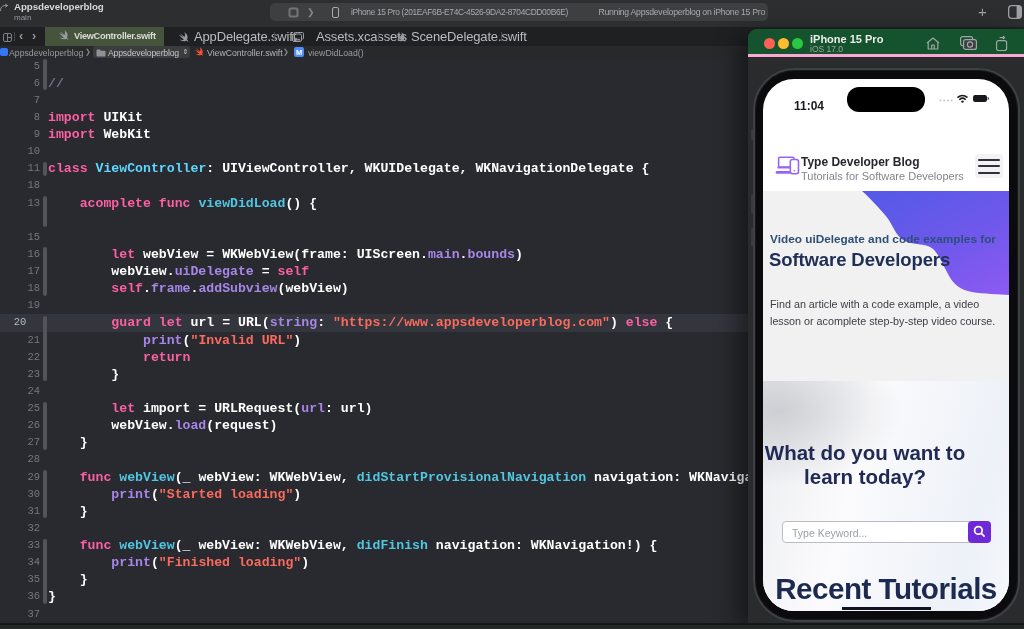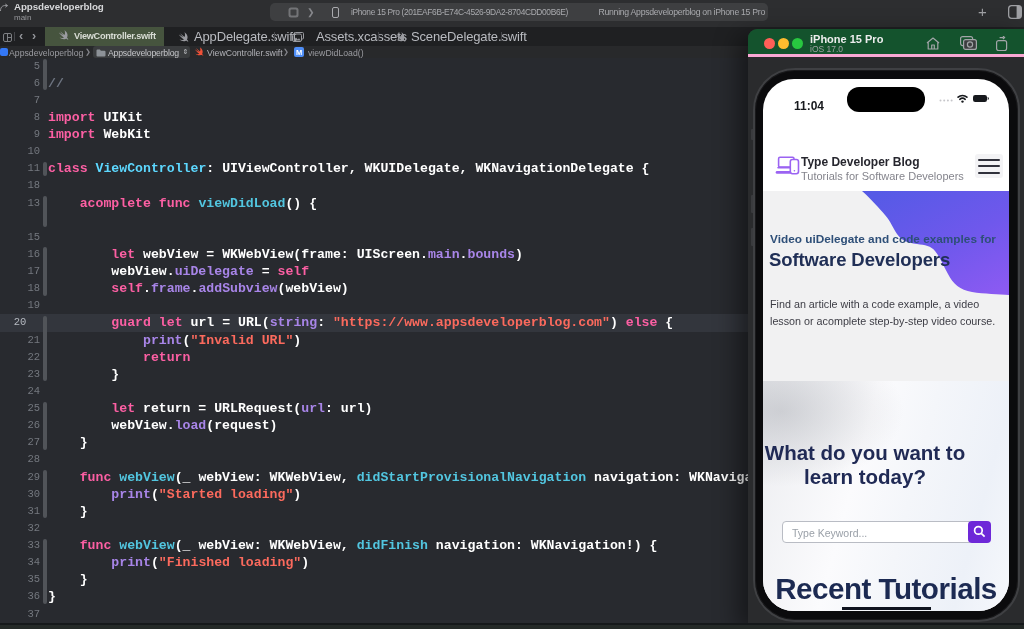--- a/index.html
+++ b/index.html
@@ -175,21 +175,21 @@
 <div class="cl" style="top:170.75px"><span class="n">15</span><span class="c"></span></div>
 <div class="cl" style="top:187.88px"><span class="n">16</span><span class="c"><span class="w">        </span><span class="k">let</span><span class="w"> webView = </span><span class="t">WKWebView</span><span class="w">(</span><span class="t">frame</span><span class="w">: </span><span class="t">UIScreen</span><span class="w">.</span><span class="m">main</span><span class="w">.</span><span class="m">bounds</span><span class="w">)</span></span></div>
 <div class="cl" style="top:205.00px"><span class="n">17</span><span class="c"><span class="w">        webView.</span><span class="m">uiDelegate</span><span class="w"> = </span><span class="k">self</span></span></div>
 <div class="cl" style="top:222.12px"><span class="n">18</span><span class="c"><span class="w">        </span><span class="k">self</span><span class="w">.</span><span class="m">frame</span><span class="w">.</span><span class="m">addSubview</span><span class="w">(webView)</span></span></div>
 <div class="cl" style="top:239.25px"><span class="n">19</span><span class="c"></span></div>
 <div class="cl cur" style="top:256.38px"><span class="n">20</span><span class="c"><span class="w">        </span><span class="k">guard</span><span class="w"> </span><span class="k">let</span><span class="w"> url = </span><span class="t">URL</span><span class="w">(</span><span class="m">string</span><span class="w">: </span><span class="s">"https://www.appsdeveloperblog.com"</span><span class="w">) </span><span class="k">else</span><span class="w"> {</span></span></div>
 <div class="cl" style="top:273.50px"><span class="n">21</span><span class="c"><span class="w">            </span><span class="m">print</span><span class="w">(</span><span class="s">"Invalid URL"</span><span class="w">)</span></span></div>
 <div class="cl" style="top:290.62px"><span class="n">22</span><span class="c"><span class="w">            </span><span class="k">return</span></span></div>
 <div class="cl" style="top:307.75px"><span class="n">23</span><span class="c"><span class="w">        }</span></span></div>
 <div class="cl" style="top:324.88px"><span class="n">24</span><span class="c"></span></div>
-<div class="cl" style="top:342.00px"><span class="n">25</span><span class="c"><span class="w">        </span><span class="k">let</span><span class="w"> return = </span><span class="t">URLRequest</span><span class="w">(</span><span class="m">url</span><span class="w">: url)</span></span></div>
+<div class="cl" style="top:342.00px"><span class="n">25</span><span class="c"><span class="w">        </span><span class="k">let</span><span class="w"> import = </span><span class="t">URLRequest</span><span class="w">(</span><span class="m">url</span><span class="w">: url)</span></span></div>
 <div class="cl" style="top:359.12px"><span class="n">26</span><span class="c"><span class="w">        webView.</span><span class="m">load</span><span class="w">(request)</span></span></div>
 <div class="cl" style="top:376.25px"><span class="n">27</span><span class="c"><span class="w">    }</span></span></div>
 <div class="cl" style="top:393.38px"><span class="n">28</span><span class="c"></span></div>
 <div class="cl" style="top:410.50px"><span class="n">29</span><span class="c"><span class="w">    </span><span class="k">func</span><span class="w"> </span><span class="f">webView</span><span class="w">(_ webView: </span><span class="t">WKWebView</span><span class="w">, </span><span class="f">didStartProvisionalNavigation</span><span class="w"> navigation: </span><span class="t">WKNavigation</span><span class="w">!) {</span></span></div>
 <div class="cl" style="top:427.62px"><span class="n">30</span><span class="c"><span class="w">        </span><span class="m">print</span><span class="w">(</span><span class="s">"Started loading"</span><span class="w">)</span></span></div>
 <div class="cl" style="top:444.75px"><span class="n">31</span><span class="c"><span class="w">    }</span></span></div>
 <div class="cl" style="top:461.88px"><span class="n">32</span><span class="c"></span></div>
 <div class="cl" style="top:479.00px"><span class="n">33</span><span class="c"><span class="w">    </span><span class="k">func</span><span class="w"> </span><span class="f">webView</span><span class="w">(_ webView: </span><span class="t">WKWebView</span><span class="w">, </span><span class="f">didFinish</span><span class="w"> navigation: </span><span class="t">WKNavigation</span><span class="w">!) {</span></span></div>
 <div class="cl" style="top:496.12px"><span class="n">34</span><span class="c"><span class="w">        </span><span class="m">print</span><span class="w">(</span><span class="s">"Finished loading"</span><span class="w">)</span></span></div>
 <div class="cl" style="top:513.25px"><span class="n">35</span><span class="c"><span class="w">    }</span></span></div>

